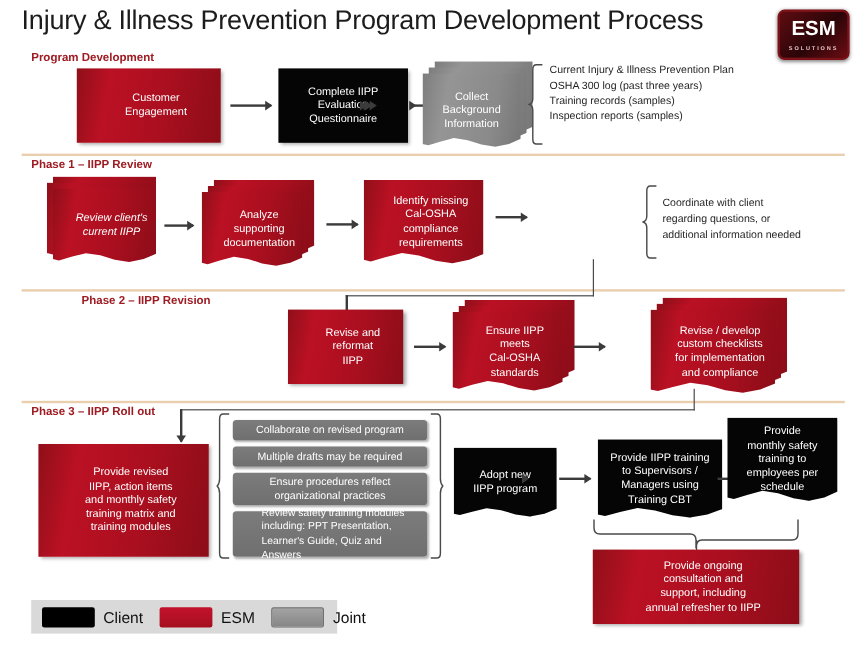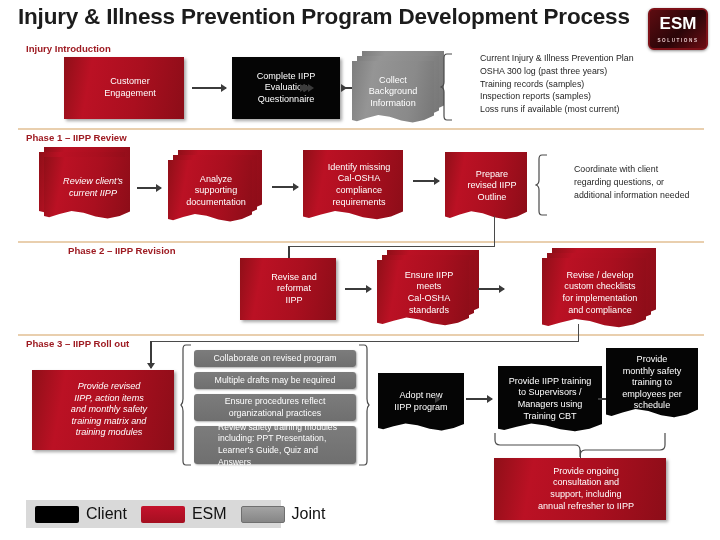--- a/index.html
+++ b/index.html
@@ -19,21 +19,21 @@
     width: 720px; height: 540px;
     background: #ffffff;
   }
 
   
   #title {
     position: absolute;
     left: 18px; top: 4px;
     width: 620px;
     font-size: 22.5px;
-    font-weight: 700;
+    font-weight: 400;
     letter-spacing: -0.2px;
     color: #1c1c1c;
     white-space: nowrap;
   }
 
   
   #logo {
     position: absolute;
     left: 648px; top: 8px;
     width: 60px; height: 42px;
@@ -156,21 +156,20 @@
   }
   .brace svg { display: block; }
 
   
   .bullets {
     position: absolute;
     font-size: 8.8px;
     line-height: 12.8px;
     color: #1f1f1f;
     white-space: nowrap;
-    margin-left: 22px;
   }
   .bullets div { white-space: nowrap; }
 
   
   #legend {
     position: absolute;
     left: 26px; top: 500px;
     width: 255px; height: 28px;
     background: #d9d9d9;
     display: flex;
@@ -179,42 +178,42 @@
   }
   .legend-item { display:flex; align-items:center; margin-right: 14px; }
   .legend-sw {
     width: 44px; height: 17px;
     margin-right: 7px;
     border-radius: 2px;
   }
   .legend-sw.k { background:#000000; }
   .legend-sw.r { background: linear-gradient(180deg,#c4122c 0%, #a40f20 100%); }
   .legend-sw.g { background: linear-gradient(180deg,#a3a3a3 0%, #868686 100%); border:1px solid #6f6f6f; }
-  .legend-lb { font-size: 16px; color:#111; }
+  .legend-lb { font-size: 13px; color:#111; }
 
   
   #botstrip {
     position:absolute; left:0; top:530px; width:720px; height:10px;
     background:#ffffff;
   }
 </style>
 </head>
 <body>
 
 <div id="canvas">
 
   <div id="title">Injury &amp; Illness Prevention Program Development Process</div>
 
   <div id="logo">
     <div class="logo-inner"></div>
     <div class="logo-esm">ESM</div>
     <div class="logo-sub">SOLUTIONS</div>
   </div>
 
-  <div class="phase-label" style="left:26px; top:43px;">Injury Introduction</div>
+  <div class="phase-label" style="left:26px; top:43px;">Program Development</div>
   <div class="phase-label" style="left:26px; top:132px;">Phase 1 – IIPP Review</div>
   <div class="phase-label" style="left:26px; top:245px;padding-left:42px;">Phase 2 – IIPP Revision</div>
   <div class="phase-label" style="left:26px; top:338px;">Phase 3 – IIPP Roll out</div>
 
   <div class="rule" style="left:18px; top:128px; width:686px;"></div>
   <div class="rule" style="left:18px; top:241px; width:686px;"></div>
   <div class="rule" style="left:18px; top:334px; width:686px;"></div>
 
   <div class="shape red" style="left:64px; top:57px; width:120px; height:62px;">
     <span>Customer<br>Engagement</span>
@@ -245,21 +244,20 @@
     <svg width="14" height="68" viewBox="0 0 14 68">
       <path d="M12 1 H7 Q4 1 4 5 V29 Q4 33 1 34 Q4 35 4 39 V63 Q4 67 7 67 H12" fill="none" stroke="#4a4a4a" stroke-width="1.2"></path>
     </svg>
   </div>
 
   <div class="bullets" style="left:458px; top:52px;">
     <div>Current Injury &amp; Illness Prevention Plan</div>
     <div>OSHA 300 log (past three years)</div>
     <div>Training records (samples)</div>
     <div>Inspection reports (samples)</div>
-    <div>Loss runs if available (most current)</div>
   </div>
 
   <div class="stack-copy red doc" style="left:44px; top:147px; width:86px; height:62px;"></div>
   <div class="stack-copy red doc" style="left:39px; top:152px; width:86px; height:62px;"></div>
   <div class="shape red doc" style="left:44px; top:157px; width:86px; height:62px;font-style:italic;">
     <span>Review client's<br>current IIPP</span>
   </div>
 
   <div class="arrow-h" style="left:137px; top:187px; width:24px;"></div>
 
@@ -270,23 +268,20 @@
   </div>
 
   <div class="arrow-h" style="left:272px; top:186px; width:26px;"></div>
 
   <div class="shape red doc" style="left:303px; top:150px; width:100px; height:70px;">
     <span>Identify missing<br>Cal-OSHA<br>compliance<br>requirements</span>
   </div>
 
   <div class="arrow-h" style="left:413px; top:180px; width:26px;"></div>
 
-  <div class="shape red doc" style="left:445px; top:152px; width:82px; height:68px;">
-    <span>Prepare<br>revised IIPP<br>Outline</span>
-  </div>
 
   <div class="brace" style="left:535px; top:154px;">
     <svg width="14" height="62" viewBox="0 0 14 62">
       <path d="M12 1 H7 Q4 1 4 5 V26 Q4 30 1 31 Q4 32 4 36 V57 Q4 61 7 61 H12" fill="none" stroke="#4a4a4a" stroke-width="1.2"></path>
     </svg>
   </div>
 
   <div class="bullets" style="left:552px; top:163px;">
     <div>Coordinate with client</div>
     <div>regarding questions, or</div>
@@ -314,21 +309,21 @@
   <div class="stack-copy red doc" style="left:552px; top:248px; width:104px; height:70px;"></div>
   <div class="stack-copy red doc" style="left:547px; top:253px; width:104px; height:70px;"></div>
   <div class="shape red doc" style="left:542px; top:258px; width:104px; height:70px;">
     <span>Revise / develop<br>custom checklists<br>for implementation<br>and compliance</span>
   </div>
 
   <div class="line-v" style="left:578px; top:324px; height:18px;"></div>
   <div class="line-h" style="left:150px; top:341px; width:429px;"></div>
   <div class="arrow-v" style="left:150px; top:341px; height:27px;"></div>
 
-  <div class="shape red" style="left:32px; top:370px; width:142px; height:80px;font-style:italic;">
+  <div class="shape red" style="left:32px; top:370px; width:142px; height:94px;">
     <span>Provide revised<br>IIPP, action items<br>and monthly safety<br>training matrix and<br>training modules</span>
   </div>
 
   <div class="brace" style="left:180px; top:344px;">
     <svg width="12" height="122" viewBox="0 0 12 122">
       <path d="M11 1 H6 Q3 1 3 5 V55 Q3 59 1 61 Q3 63 3 67 V117 Q3 121 6 121 H11" fill="none" stroke="#4a4a4a" stroke-width="1.2"></path>
     </svg>
   </div>
 
   <div class="shape grayflat" style="left:194px; top:350px; width:162px; height:17px; font-size:8.8px;">

